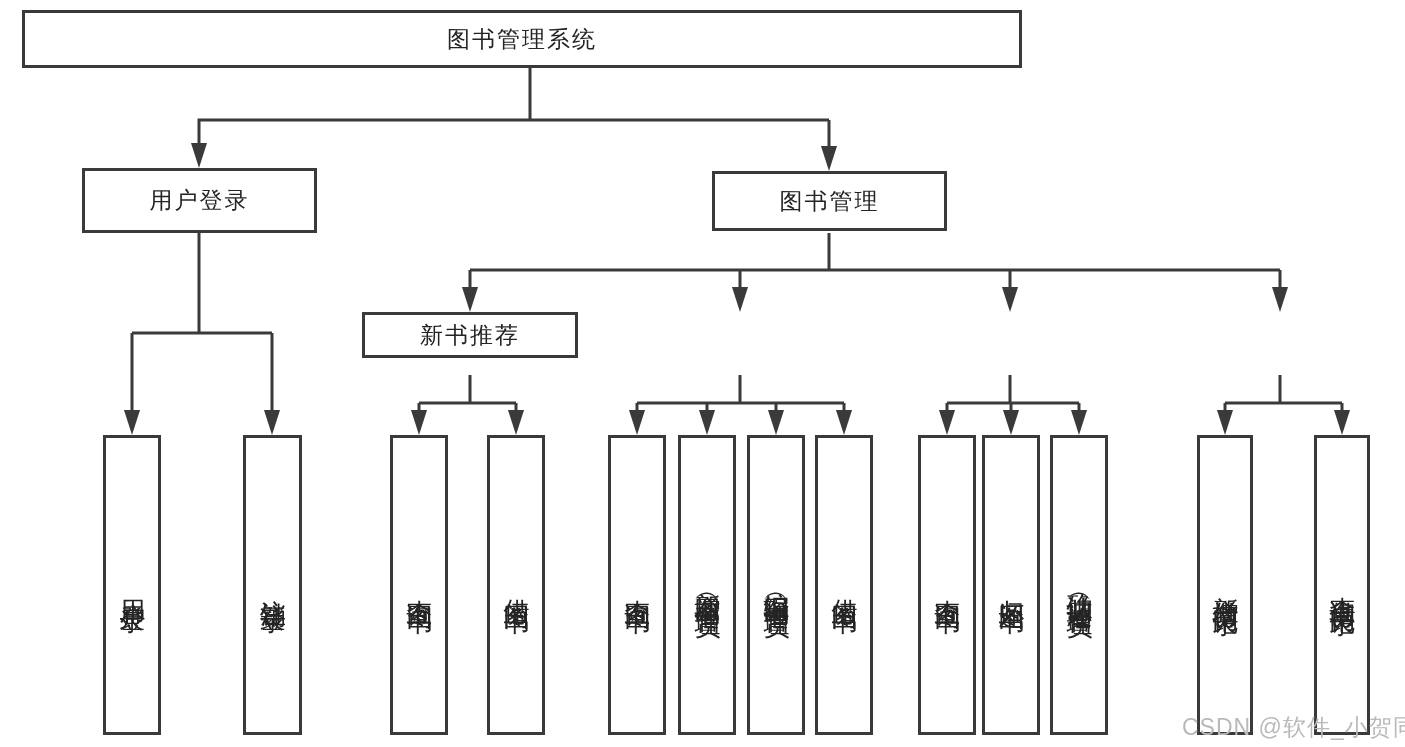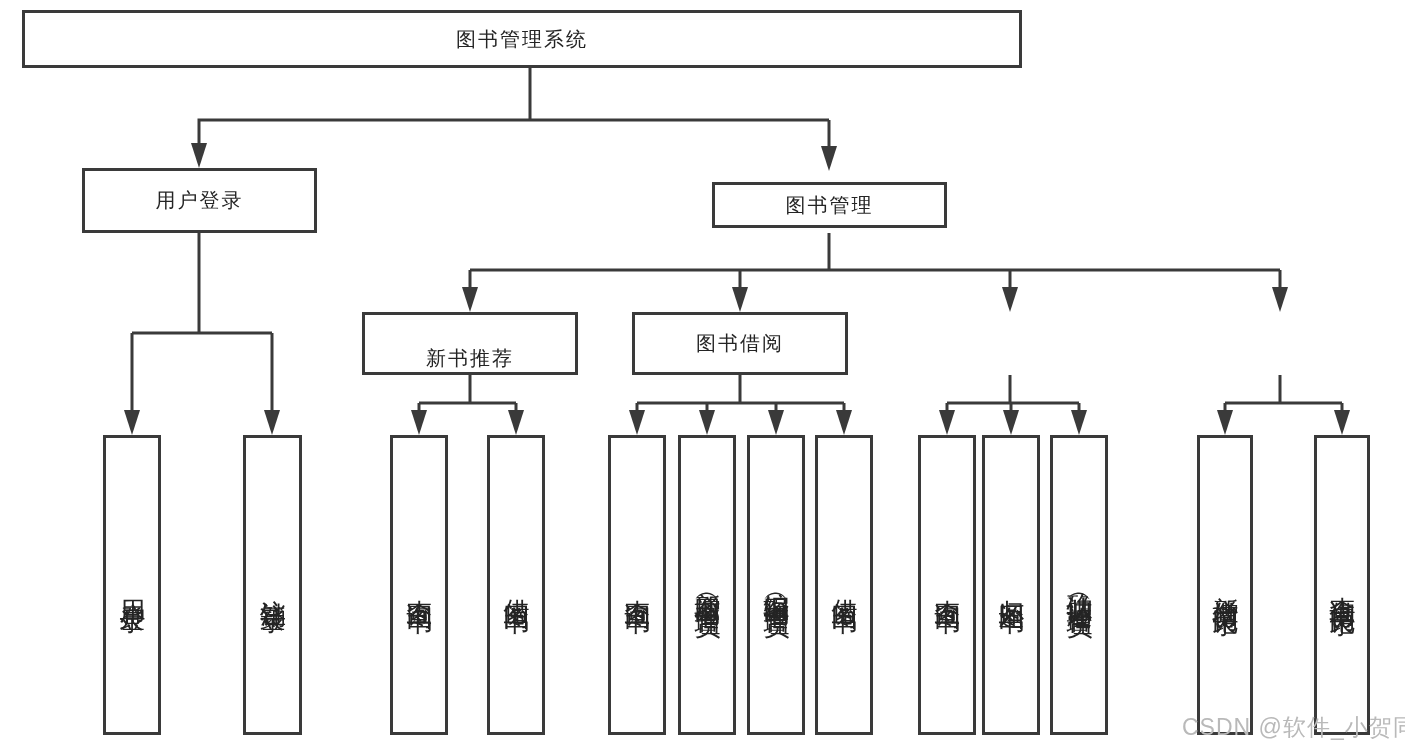--- a/index.html
+++ b/index.html
@@ -25,21 +25,21 @@
     position: absolute;
     box-sizing: border-box;
     background: #ffffff;
     border: 3px solid #3a3a3a;
     display: flex;
     align-items: center;
     justify-content: center;
     color: #242424;
   }
   .hbox {
-    font-size: 20px;
+    font-size: 23px;
     letter-spacing: 2px;
     white-space: nowrap;
   }
   .vbox {
     top: 435px;
     height: 300px;
     font-size: 26px;
   }
   .vbox .vt {
     writing-mode: vertical-rl;
@@ -114,29 +114,26 @@
     </g>
   </svg>
 
   <div class="box hbox" style="left:22px; top:10px; width:1000px; height:58px;">
     <span>图书管理系统</span>
   </div>
 
   <div class="box hbox" style="left:82px; top:168px; width:235px; height:65px;">
     <span>用户登录</span>
   </div>
-  <div class="box hbox" style="left:712px; top:171px; width:235px; height:46px;margin-top:11px;">
+  <div class="box hbox" style="left:712px; top:171px; width:235px; height:60px;">
     <span>图书管理</span>
   </div>
 
-  <div class="box hbox" style="left:362px; top:312px; width:216px; height:63px;align-items:flex-end;">
+  <div class="box hbox" style="left:362px; top:312px; width:216px; height:46px;">
     <span>新书推荐</span>
-  </div>
-  <div class="box hbox" style="left:632px; top:312px; width:216px; height:63px;">
-    <span>图书借阅</span>
   </div>
 
   <div class="box vbox" style="left:103px; width:58px;">
     <span class="vt">用户登录</span>
   </div>
   <div class="box vbox" style="left:243px; width:59px;">
     <span class="vt">注销登录</span>
   </div>
 
   <div class="box vbox" style="left:390px; width:58px;">

